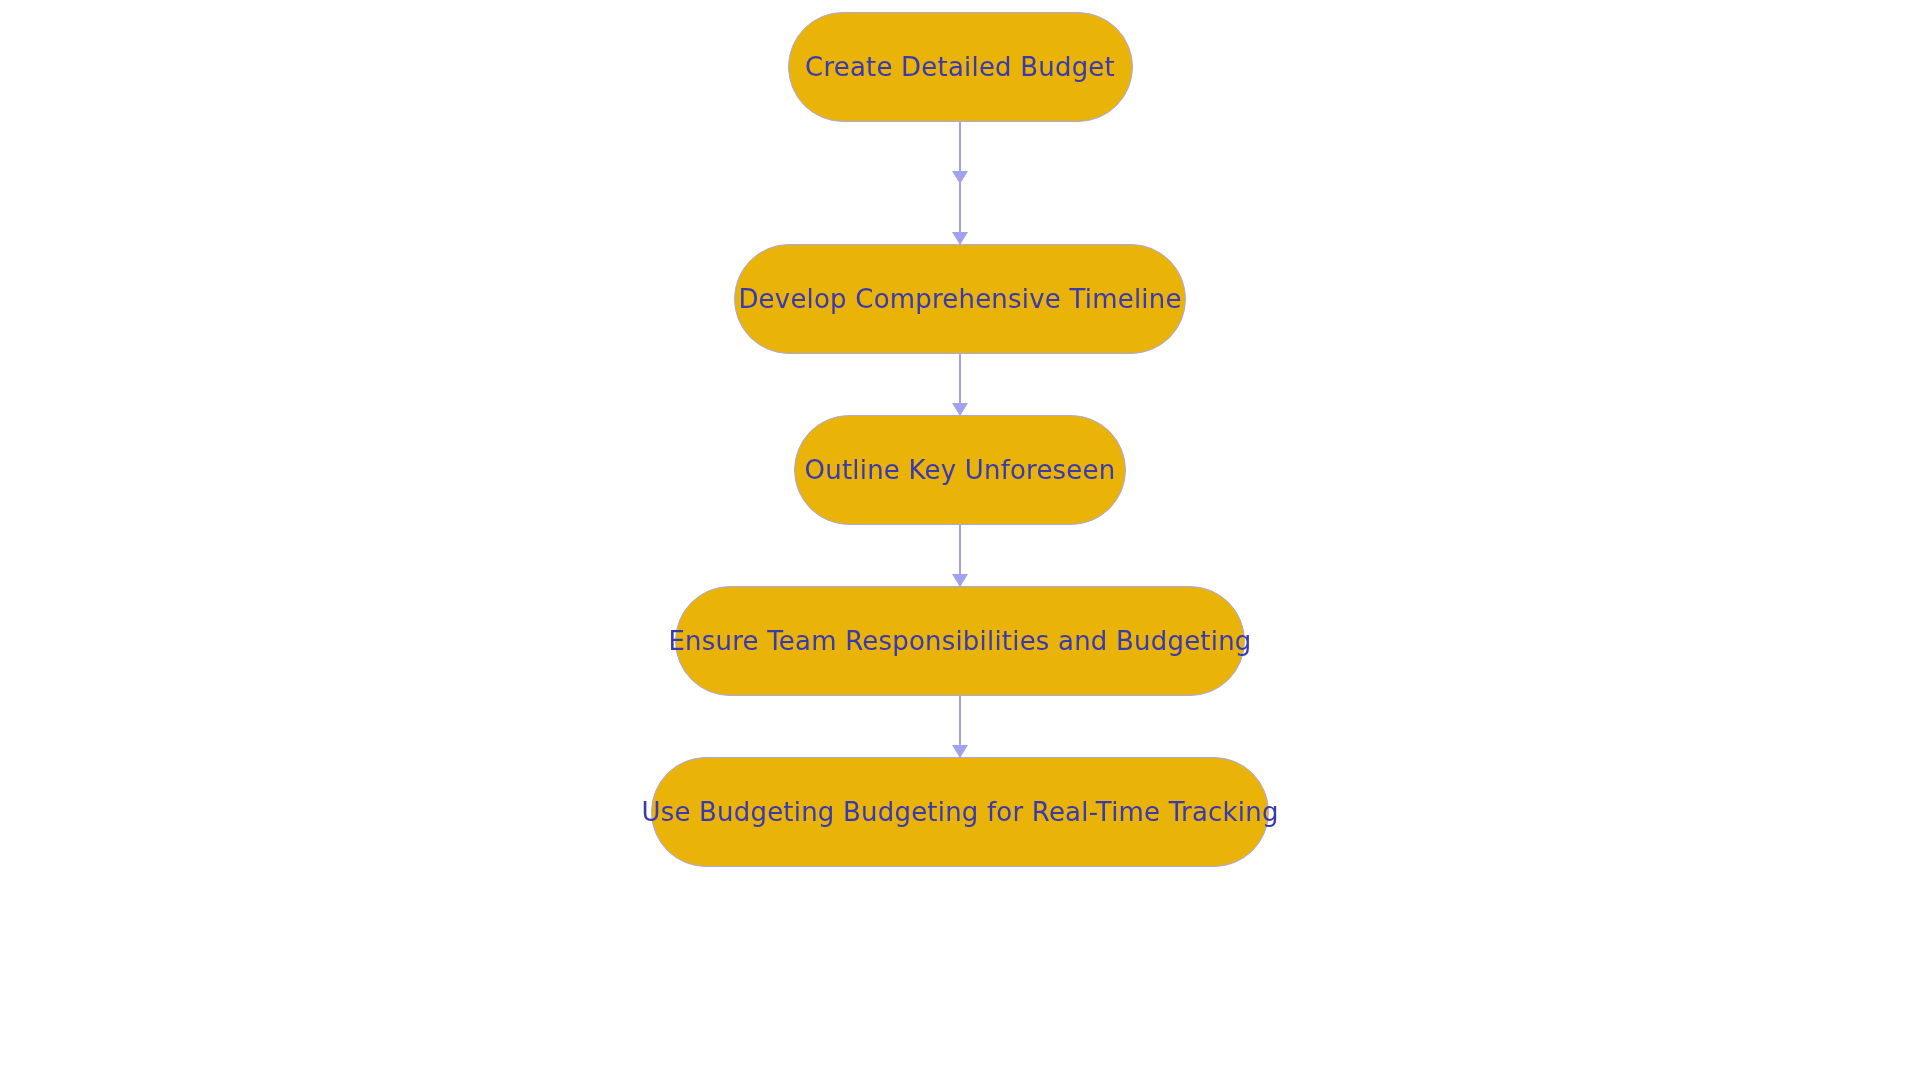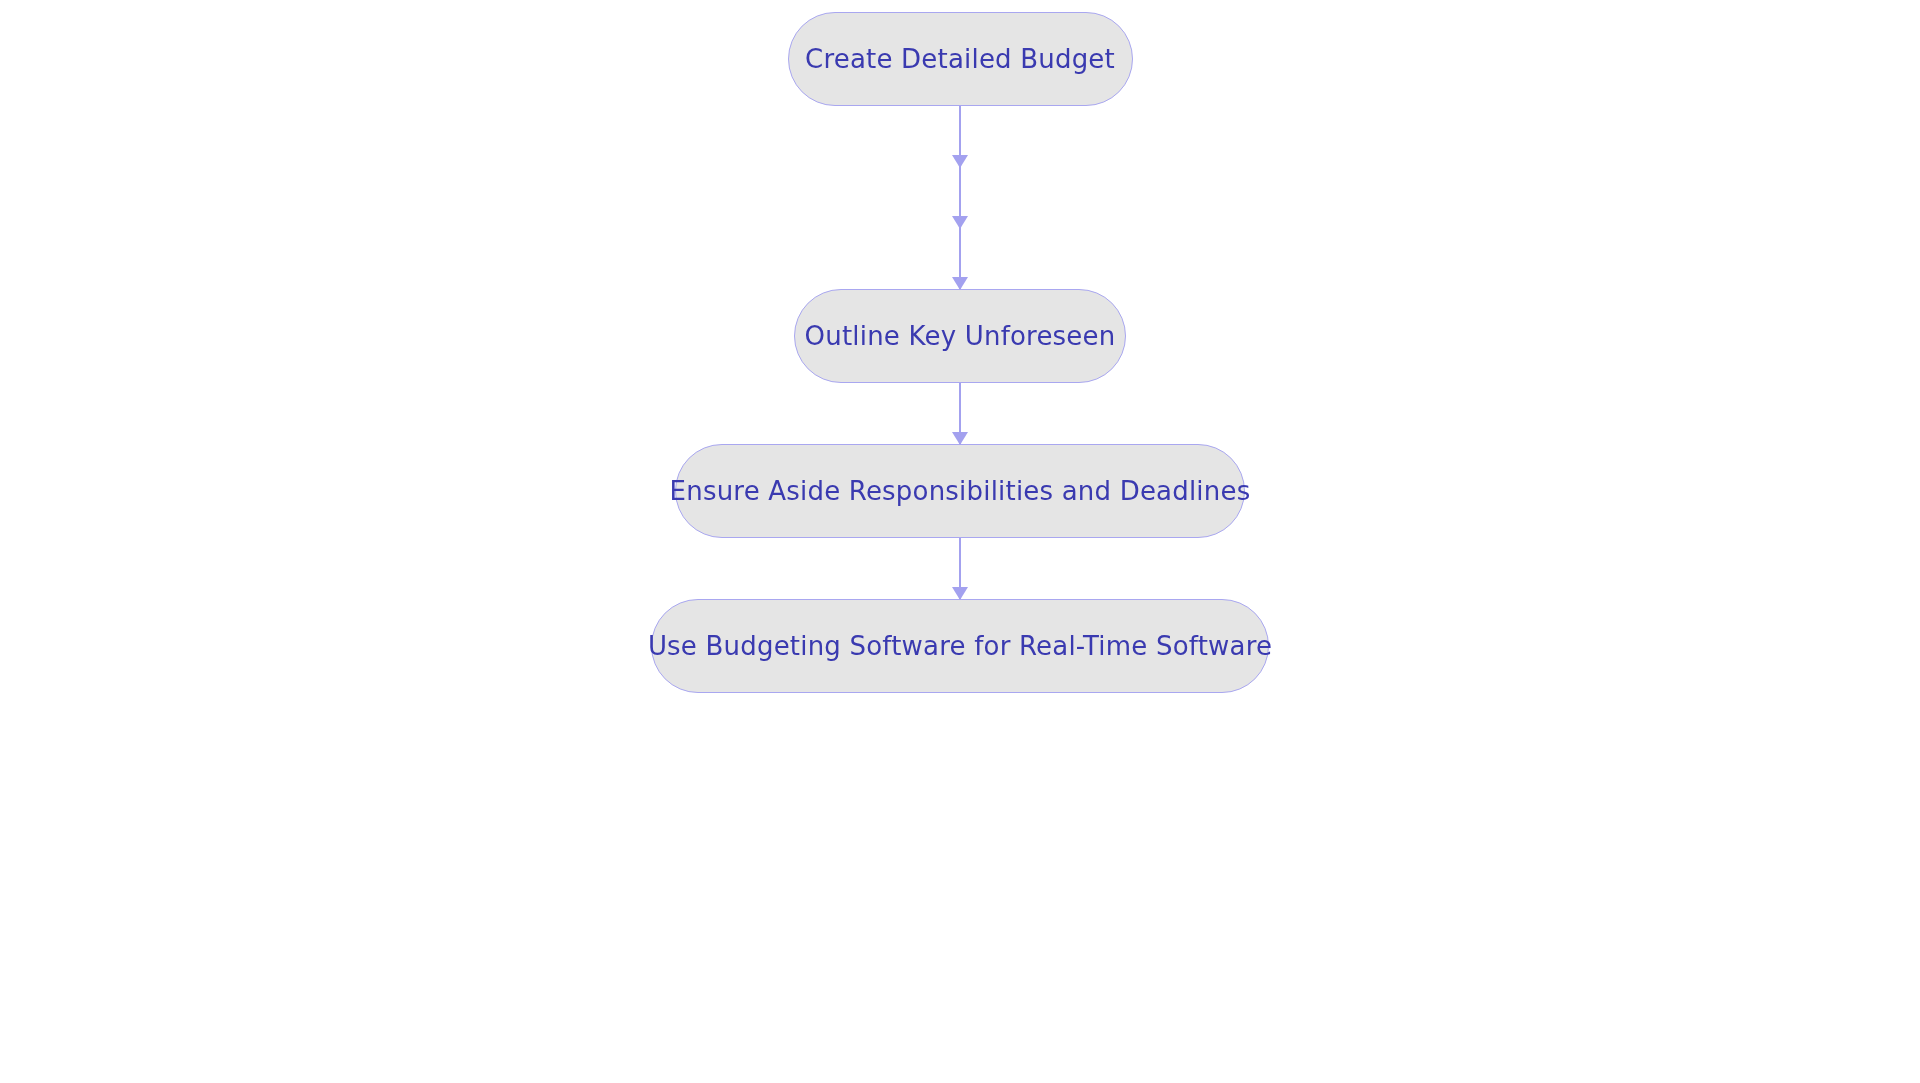--- a/index.html
+++ b/index.html
@@ -24,27 +24,27 @@
     padding-top: 12px;
     box-sizing: border-box;
   }
   .node {
     display: flex;
     align-items: center;
     justify-content: center;
     box-sizing: border-box;
     border-radius: 999px;
     border: 1.5px solid #a9a7f0;
-    background: #e5e5e5;
+    background: #eab308;
     color: #3a3ab0;
     font-size: 26px;
     letter-spacing: 0.2px;
     white-space: nowrap;
     padding: 0 40px;
-    height: 94px;
+    height: 110px;
   }
   .connector {
     width: 2.5px;
     background: #a3a1ef;
     position: relative;
     flex: none;
   }
   .connector::after {
     content: "";
     position: absolute;
@@ -63,26 +63,27 @@
 
 <div id="flowchart">
 
   <div class="node" style="width:345px">Create Detailed Budget</div>
 
   <div class="connector" style="height:61px"></div>
 
 
   <div class="connector" style="height:61px"></div>
 
+  <div class="node" style="width:452px">Develop Comprehensive Timeline</div>
 
   <div class="connector" style="height:61px"></div>
 
   <div class="node" style="width:332px">Outline Key Unforeseen</div>
 
   <div class="connector" style="height:61px"></div>
 
-  <div class="node" style="width:570px">Ensure Aside Responsibilities and Deadlines</div>
+  <div class="node" style="width:570px">Ensure Team Responsibilities and Budgeting</div>
 
   <div class="connector" style="height:61px"></div>
 
-  <div class="node" style="width:618px">Use Budgeting Software for Real-Time Software</div>
+  <div class="node" style="width:618px">Use Budgeting Budgeting for Real-Time Tracking</div>
 
 </div>
 
 </body></html>

